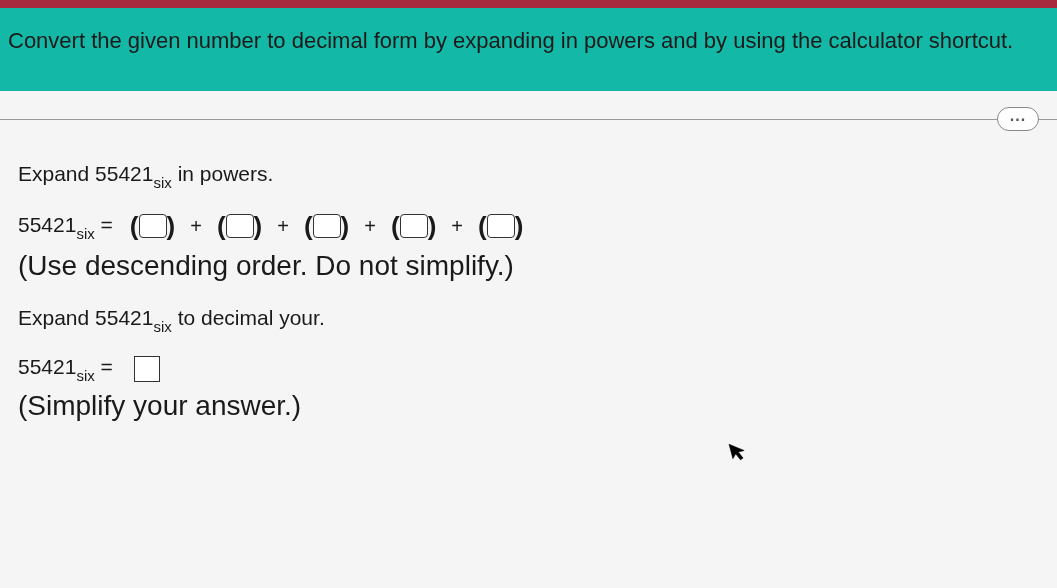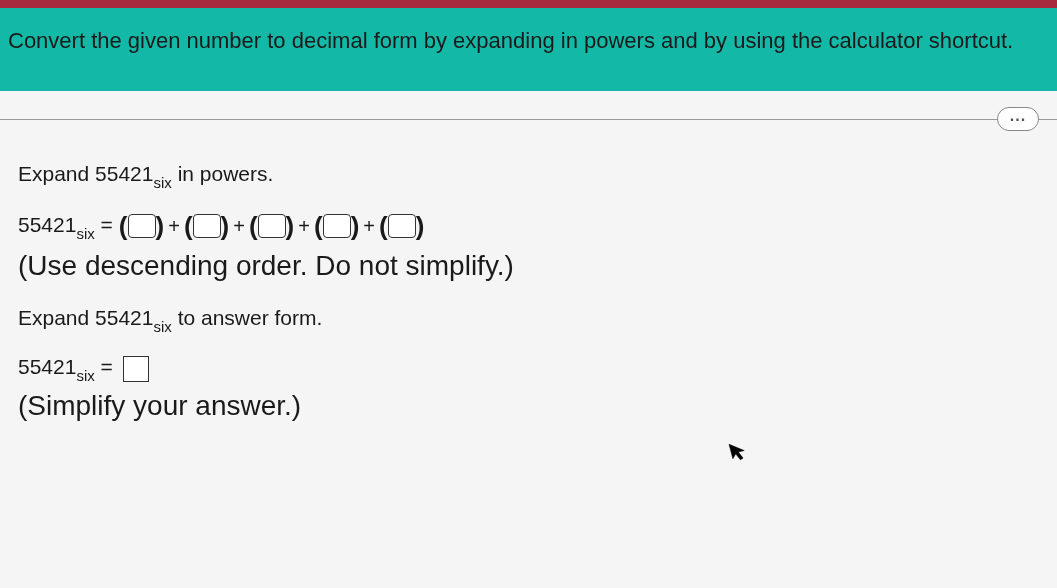--- a/index.html
+++ b/index.html
@@ -78,21 +78,21 @@
       color: #1a1a1a;
       margin-bottom: 22px;
     }
     .equation-line {
       font-size: 21px;
       color: #1a1a1a;
       margin-bottom: 8px;
       display: flex;
       align-items: center;
       flex-wrap: wrap;
-      gap: 0;
+      gap: 11px;
     }
     .equation-prefix {
       margin-right: 6px;
     }
     .paren-group {
       display: inline-flex;
       align-items: center;
     }
     .paren {
       font-size: 26px;
@@ -186,21 +186,21 @@
     <span class="paren-group">
         <span class="paren">(</span>
         <span class="input-box"></span>
         <span class="paren">)</span>
       </span>
   </div>
 
   <div class="hint">(Use descending order. Do not simplify.)</div>
 
   <div class="instruction">
-    <span>Expand </span><span>55421</span><span class="sub">six</span><span> to answer form.</span>
+    <span>Expand </span><span>55421</span><span class="sub">six</span><span> to decimal your.</span>
   </div>
 
   <div class="equation-line">
     <span class="equation-prefix">
       <span>55421</span><span class="sub">six</span><span> = </span>
     </span>
     <span class="input-box-lg"></span>
   </div>
 
   <div class="hint">(Simplify your answer.)</div>

